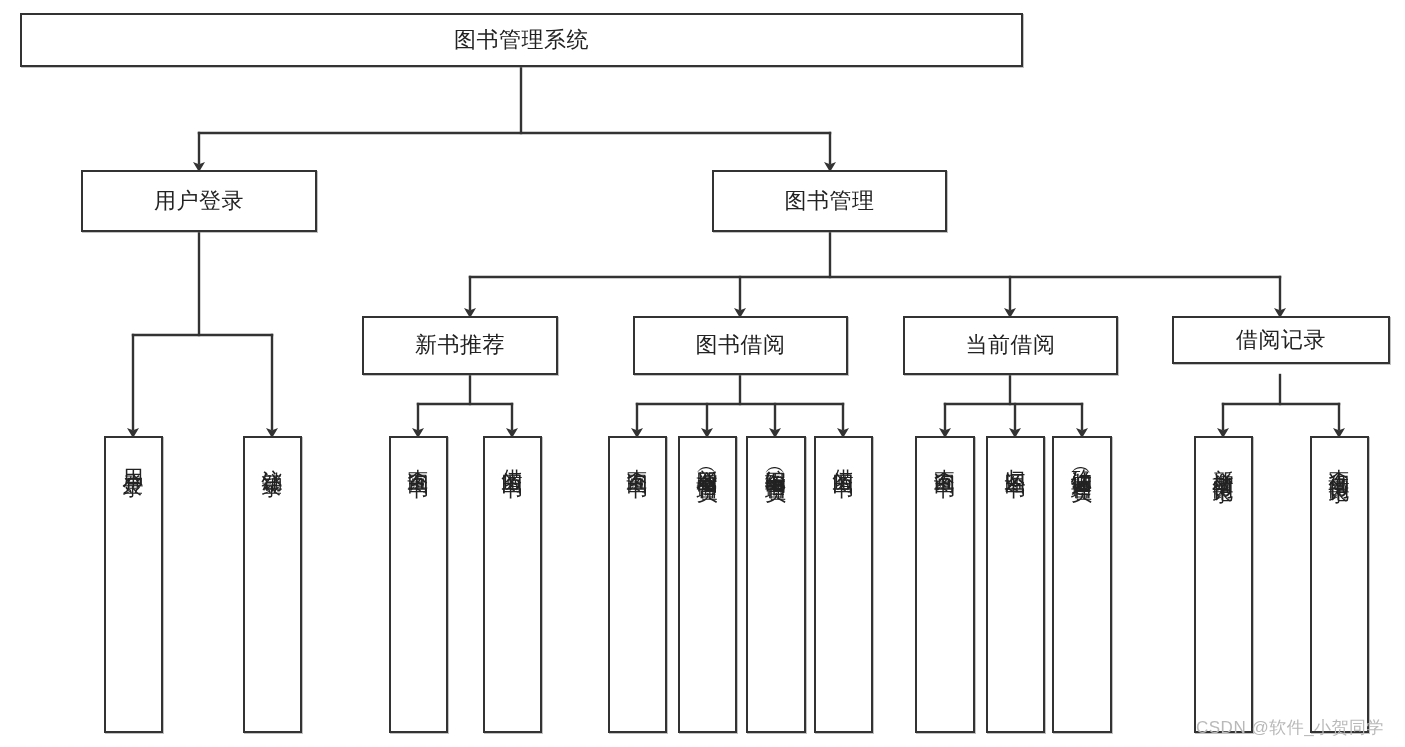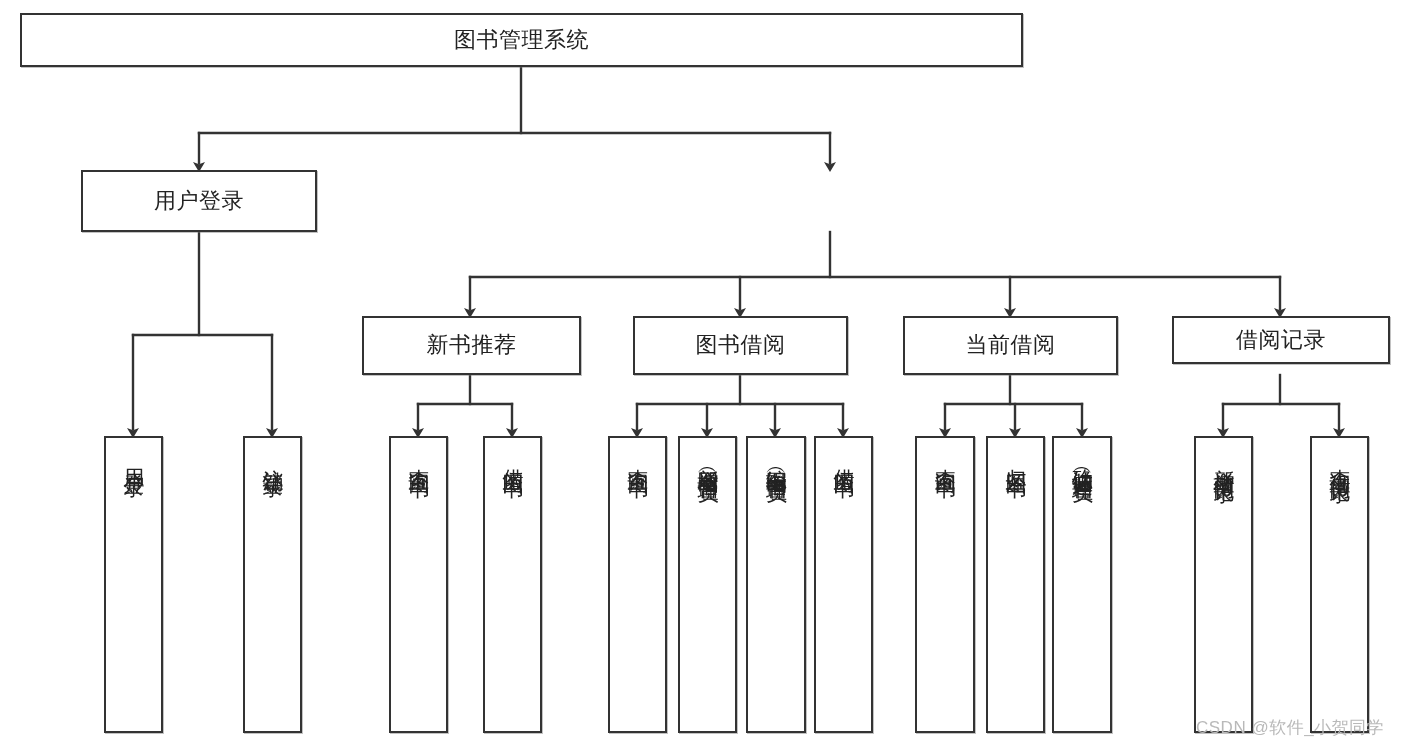--- a/index.html
+++ b/index.html
@@ -34,21 +34,20 @@
     display: flex;
     align-items: center;
     justify-content: center;
     color: #222222;
     box-shadow: 1px 1px 0 rgba(120,120,120,0.45);
   }
   .node .label {
     text-align: center;
     line-height: 1.12;
     white-space: nowrap;
-    font-family: Liberation Serif, serif;
   }
   
   .node.horiz .label {
     writing-mode: horizontal-tb;
     font-size: 22px;
     letter-spacing: 0.5px;
   }
   .node.root .label {
     font-size: 22px;
   }
@@ -137,22 +136,25 @@
   </svg>
 
   <div class="node horiz root" style="left:20px; top:13px; width:1003px; height:54px;">
     <span class="label">图书管理系统</span>
   </div>
 
   <div class="node horiz" style="left:81px; top:170px; width:236px; height:62px;">
     <span class="label">用户登录</span>
   </div>
 
-
-  <div class="node horiz" style="left:362px; top:316px; width:219px; height:59px;">
+  <div class="node horiz" style="left:712px; top:170px; width:235px; height:62px;">
+    <span class="label">图书管理</span>
+  </div>
+
+  <div class="node horiz" style="left:362px; top:316px; width:196px; height:59px;">
     <span class="label">新书推荐</span>
   </div>
 
   <div class="node horiz" style="left:633px; top:316px; width:215px; height:59px;">
     <span class="label">图书借阅</span>
   </div>
 
   <div class="node horiz" style="left:903px; top:316px; width:215px; height:59px;">
     <span class="label">当前借阅</span>
   </div>

